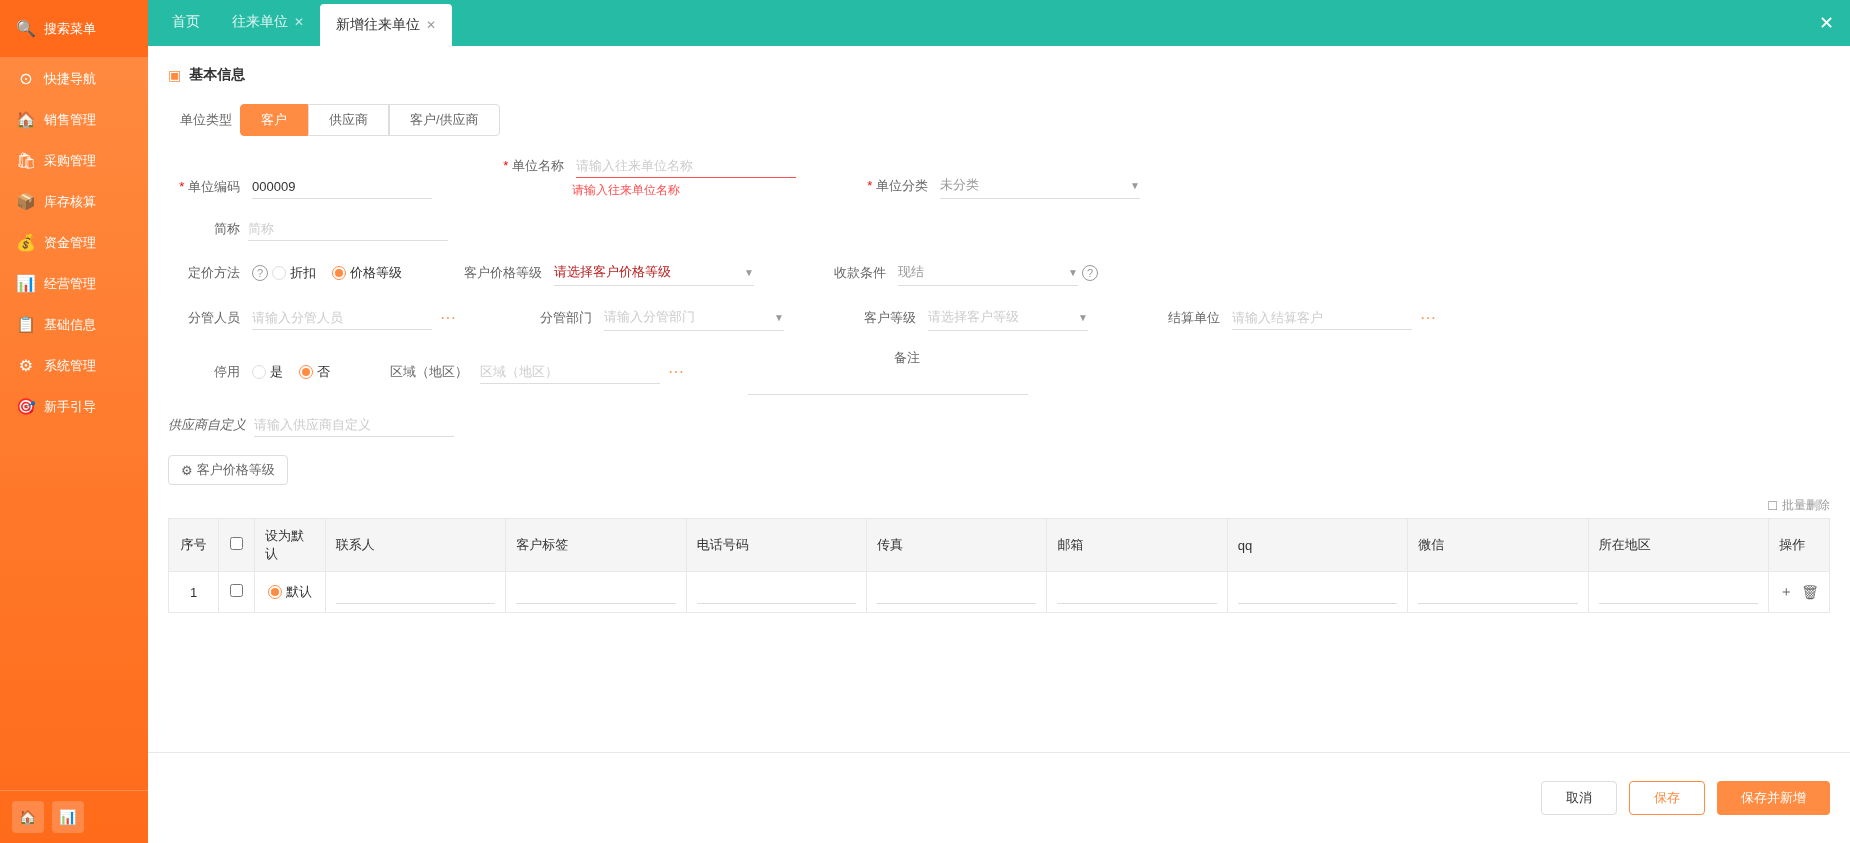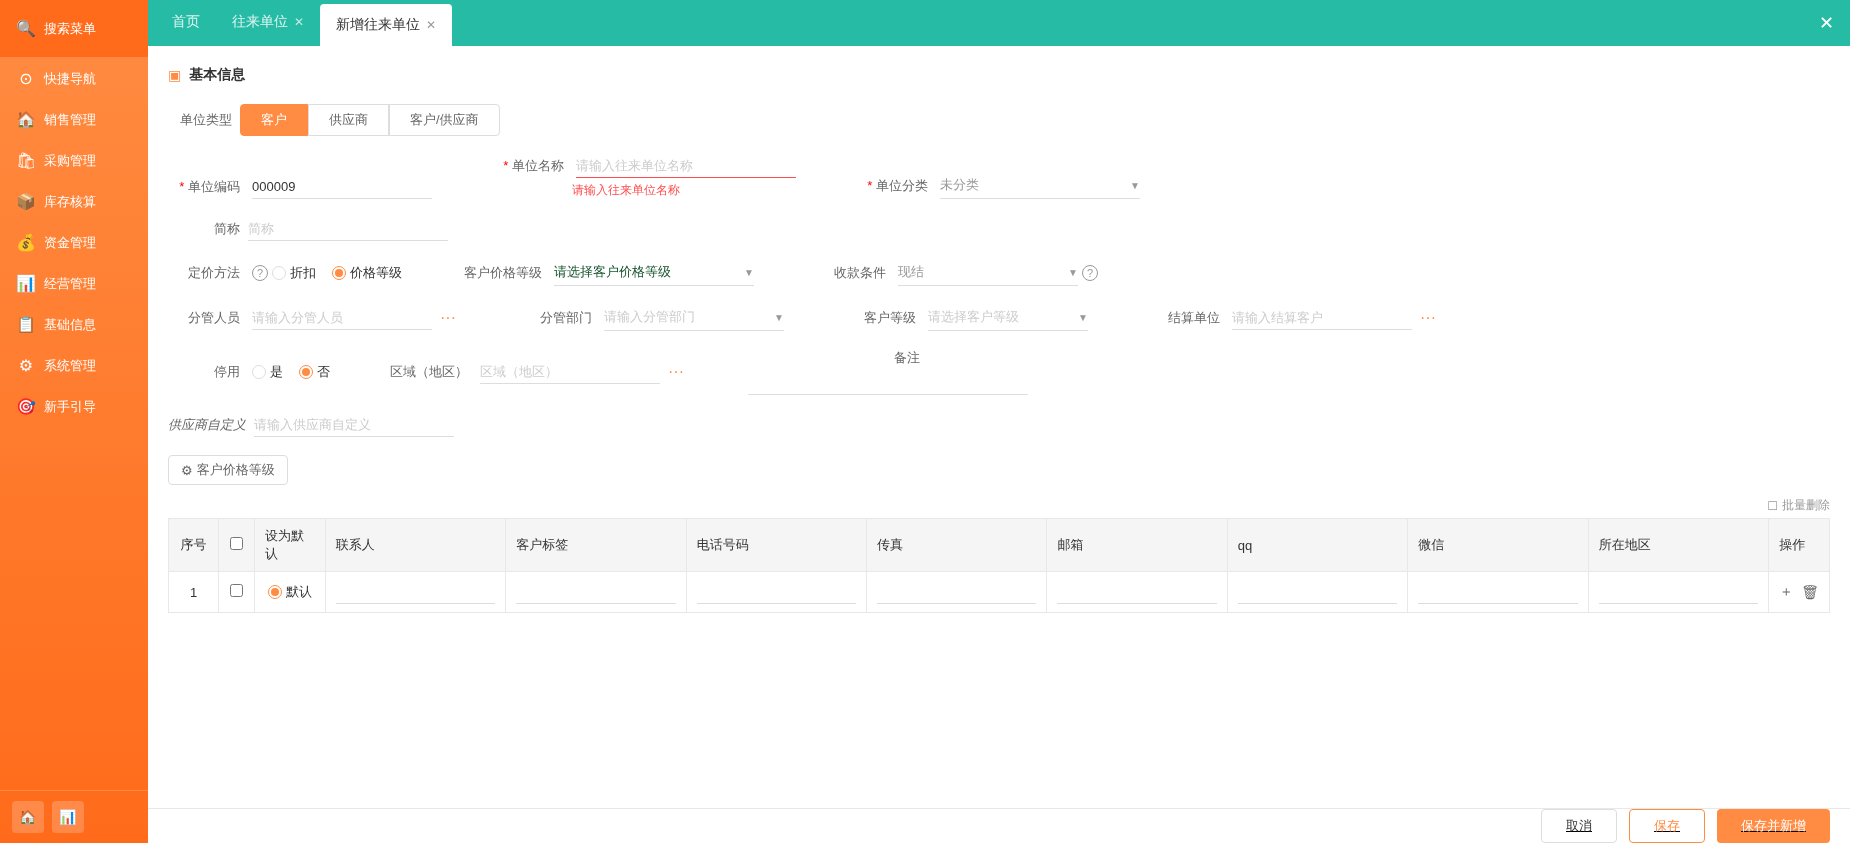--- a/index.html
+++ b/index.html
@@ -267,26 +267,25 @@
       color: #999;
       font-size: 12px;
       gap: 4px;
       cursor: pointer;
     }
 
     
     .footer {
       background: white;
       border-top: 1px solid #e8e8e8;
-      padding: 0 20px;
+      padding: 28px 20px;
       display: flex;
       justify-content: flex-end;
       gap: 12px;
       flex-shrink: 0;
-      text-decoration: underline;
     }
     .btn-cancel {
       padding: 7px 24px;
       border: 1px solid #ddd;
       background: white;
       border-radius: 4px;
       cursor: pointer;
       font-size: 13px;
       color: #333;
     }
@@ -461,21 +460,21 @@
             </div>
             <div class="radio-item">
               <div class="radio-circle checked"></div>
               <span>价格等级</span>
             </div>
           </div>
         </div>
         <div style="display:flex; align-items:center; gap:4px;">
           <span class="form-label" style="min-width:88px;">客户价格等级</span>
           <div class="select-field" style="width:200px;">
-            <span class="select-text" style="color:#14532d;">请选择客户价格等级</span>
+            <span class="select-text" style="color:#b91c1c;">请选择客户价格等级</span>
             <span class="arrow">▼</span>
           </div>
         </div>
         <div style="display:flex; align-items:center; gap:4px;">
           <span class="form-label">收款条件</span>
           <div class="select-field" style="width:180px;">
             <span class="select-text">现结</span>
             <span class="arrow">▼</span>
           </div>
           <span class="help-icon">?</span>

